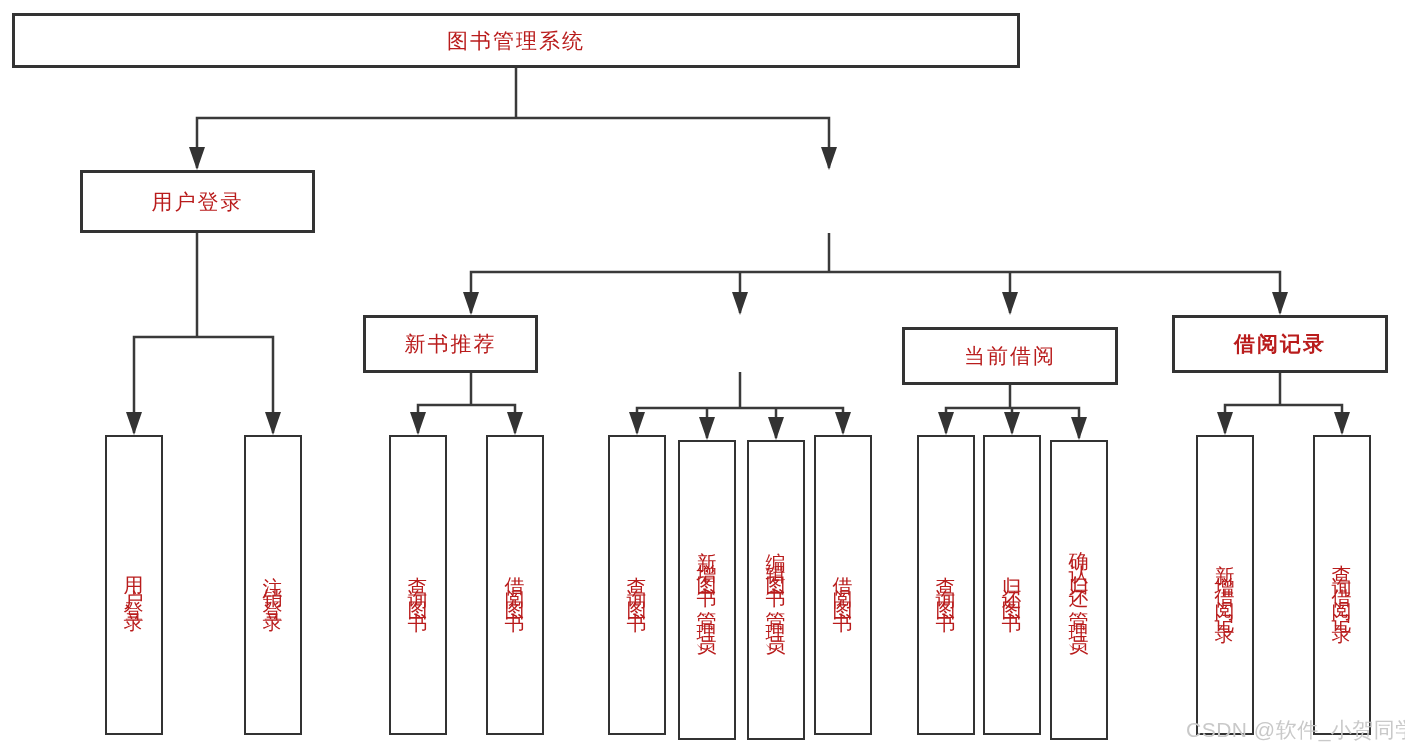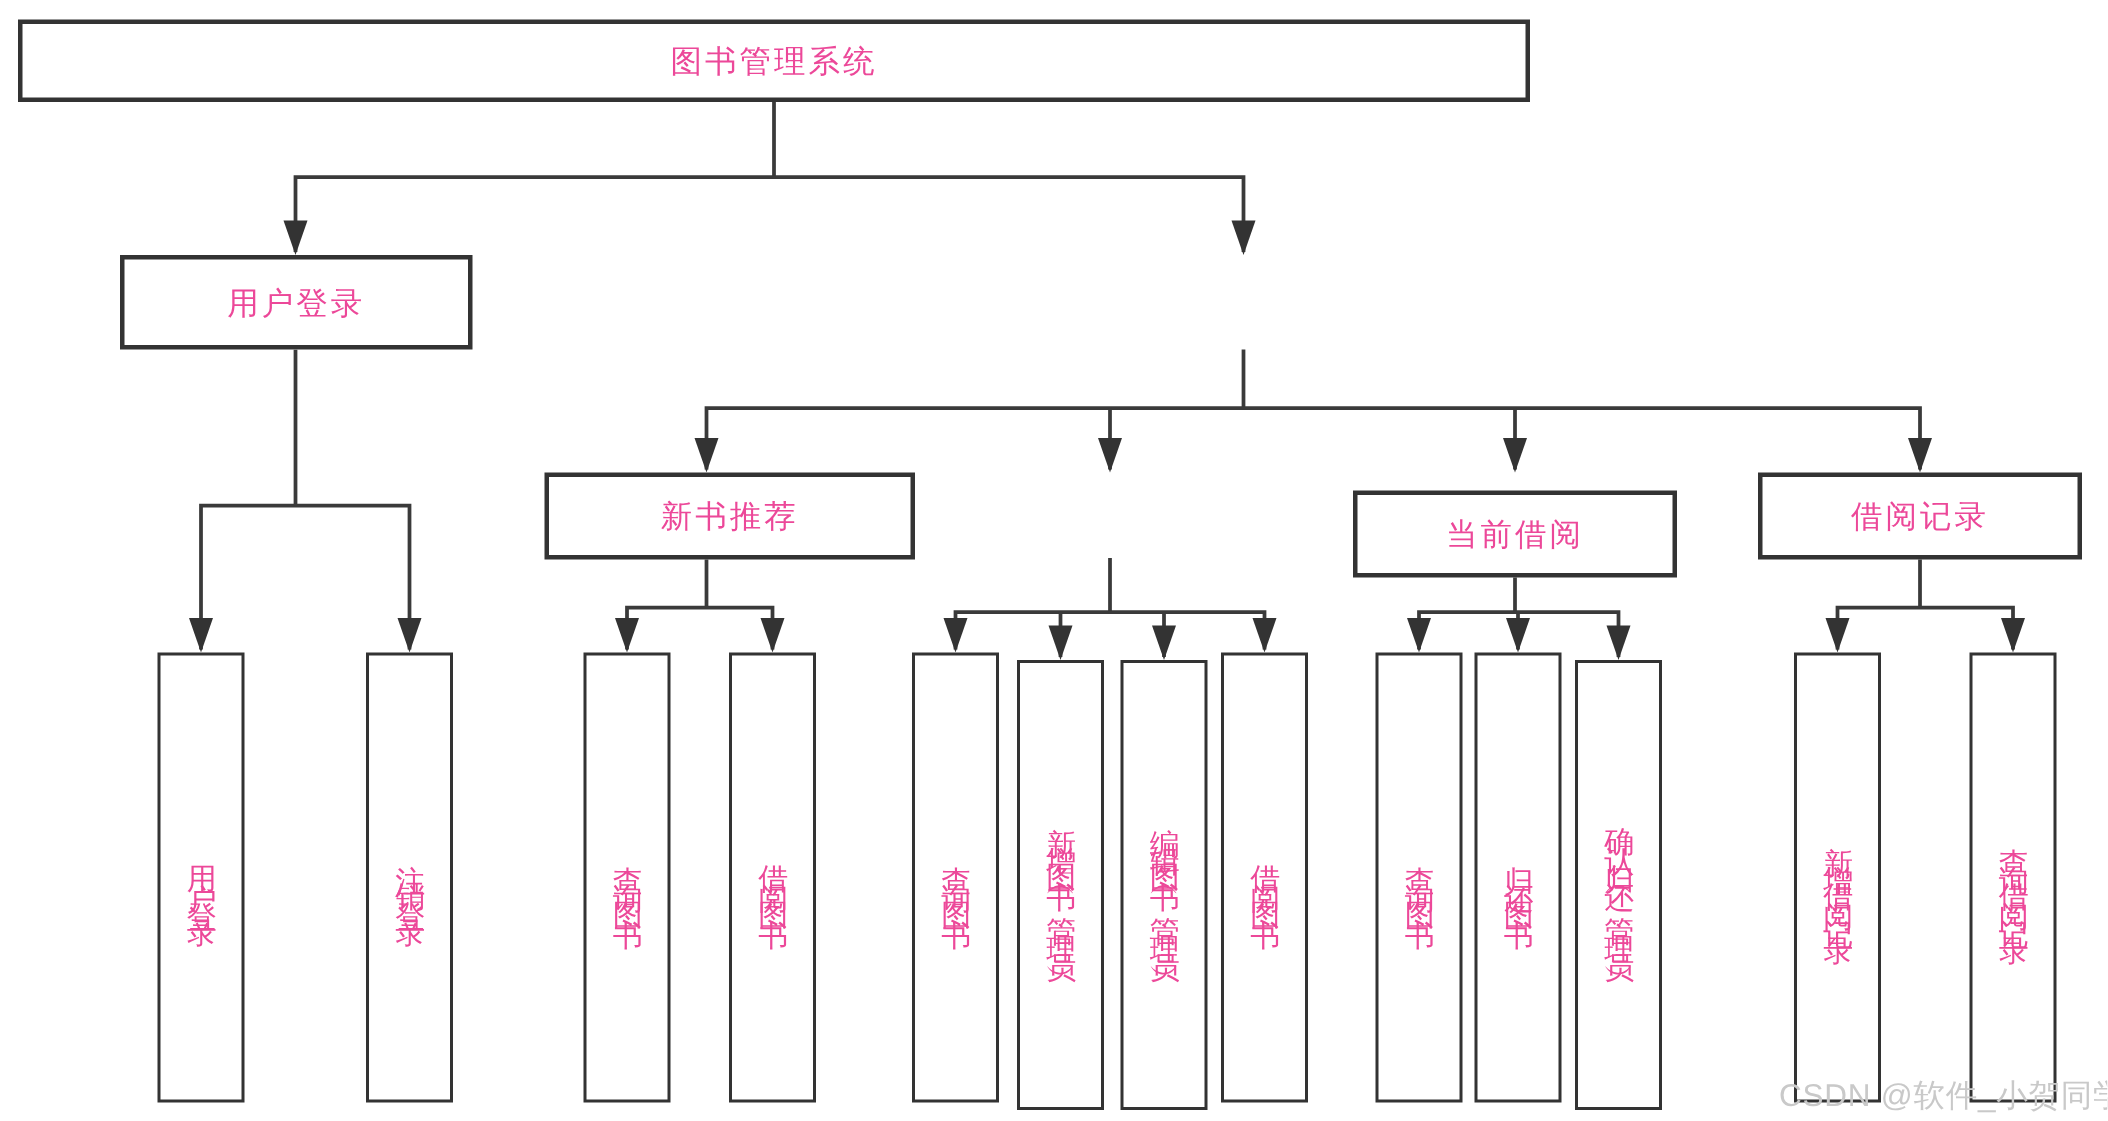--- a/index.html
+++ b/index.html
@@ -18,21 +18,21 @@
     position: absolute;
     left: 0; top: 0;
     width: 1405px; height: 747px;
     z-index: 0;
   }
 
   .node {
     position: absolute;
     background: #ffffff;
     border: 3px solid #333333;
-    color: #ec4899;
+    color: #b91c1c;
     display: flex;
     align-items: center;
     justify-content: center;
     z-index: 1;
   }
 
   .hnode {
     font-size: 21px;
     letter-spacing: 2px;
     white-space: nowrap;
@@ -112,23 +112,23 @@
       <polygon points="1071,417 1087,417 1079,440"></polygon>
       <polygon points="1217,412 1233,412 1225,435"></polygon>
       <polygon points="1334,412 1350,412 1342,435"></polygon>
     </g>
   </svg>
 
   <div class="node hnode" style="left:12px; top:13px; width:1008px; height:55px;">图书管理系统</div>
 
   <div class="node hnode" style="left:80px; top:170px; width:235px; height:63px;">用户登录</div>
 
-  <div class="node hnode" style="left:363px; top:315px; width:247px; height:58px;">新书推荐</div>
+  <div class="node hnode" style="left:363px; top:315px; width:175px; height:58px;">新书推荐</div>
   <div class="node hnode" style="left:902px; top:315px; width:216px; height:58px;margin-top:12px;">当前借阅</div>
-  <div class="node hnode" style="left:1172px; top:315px; width:216px; height:58px;">借阅记录</div>
+  <div class="node hnode" style="left:1172px; top:315px; width:216px; height:58px;font-weight:bold;">借阅记录</div>
 
   <div class="node vnode" style="left:105px; top:435px; width:58px; height:300px;">用户登录</div>
   <div class="node vnode" style="left:244px; top:435px; width:58px; height:300px;">注销登录</div>
 
   <div class="node vnode" style="left:389px; top:435px; width:58px; height:300px;">查询图书</div>
   <div class="node vnode" style="left:486px; top:435px; width:58px; height:300px;">借阅图书</div>
 
   <div class="node vnode" style="left:608px; top:435px; width:58px; height:300px;">查询图书</div>
   <div class="node vnode" style="left:678px; top:440px; width:58px; height:300px;">新增图书（管理员）</div>
   <div class="node vnode" style="left:747px; top:440px; width:58px; height:300px;">编辑图书（管理员）</div>

